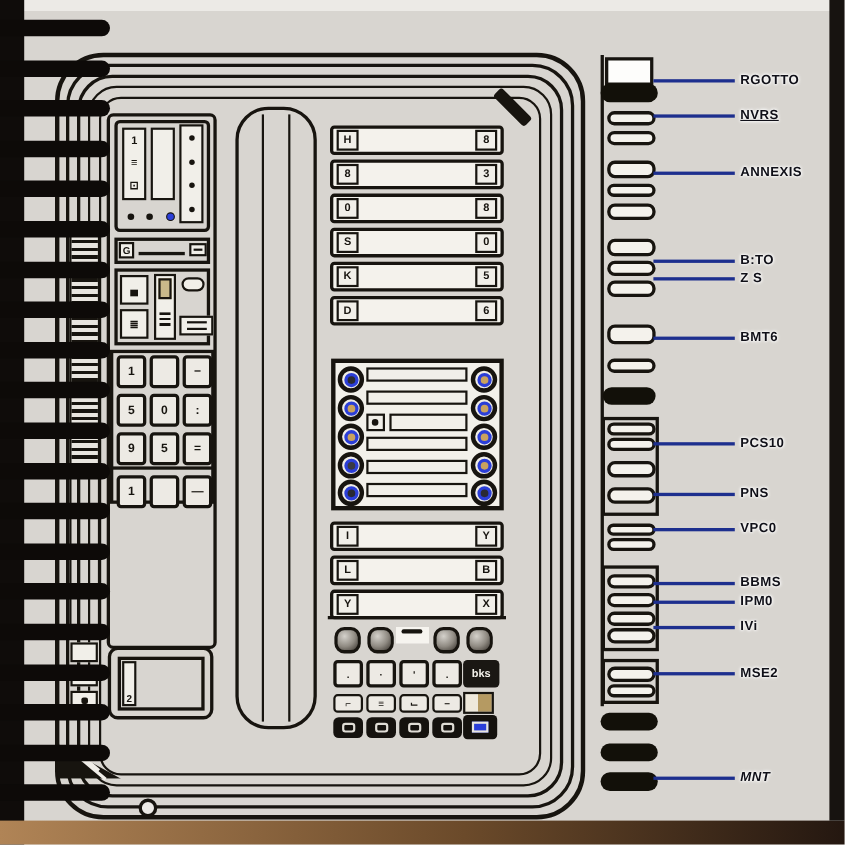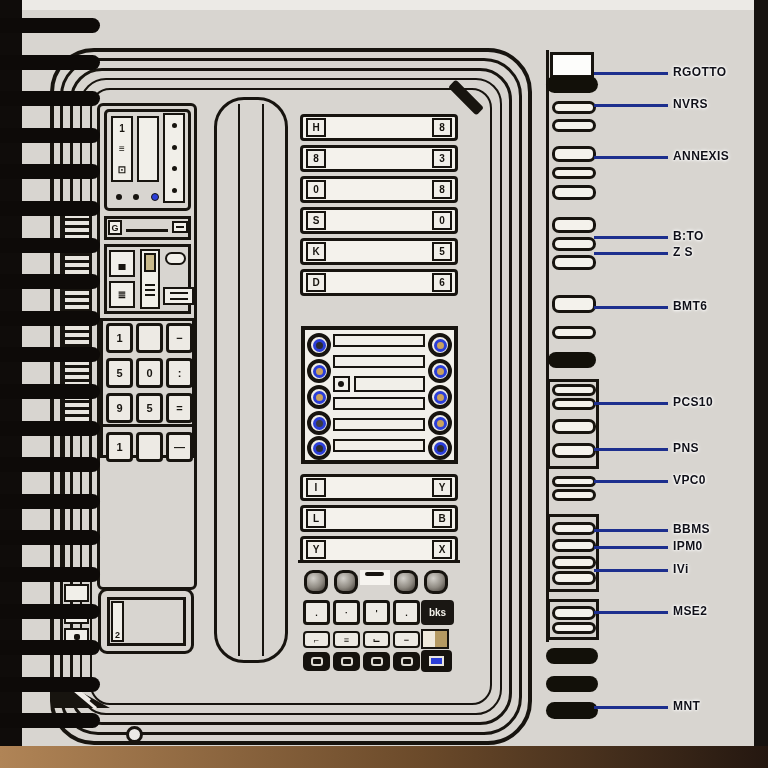--- a/index.html
+++ b/index.html
@@ -250,21 +250,21 @@
       <div class="oline" style="left: 547px; top: 514px; width: 52px; height: 78px; border-width: 3px;"></div>
       <div class="oline" style="left: 547px; top: 599px; width: 52px; height: 41px; border-width: 3px;"></div>
       <div class="pill" style="left: 546px; top: 648px; width: 52px; height: 16px;"></div>
       <div class="pill" style="left: 546px; top: 676px; width: 52px; height: 16px;"></div>
       <div class="pill" style="left: 546px; top: 702px; width: 52px; height: 17px;"></div>
     </div>
   <div id="labels">
       <div class="cline" style="left: 594px; top: 72px; width: 74px;"></div>
       <div class="clabel" style="left: 673px; top: 65px;">RGOTTO</div>
       <div class="cline" style="left: 594px; top: 104px; width: 74px;"></div>
-      <div class="clabel" style="left: 673px; top: 97px;">NVRS</div>
+      <div class="clabel" style="left: 673px; top: 97px; text-decoration: underline;">NVRS</div>
       <div class="cline" style="left: 594px; top: 156px; width: 74px;"></div>
       <div class="clabel" style="left: 673px; top: 149px;">ANNEXIS</div>
       <div class="cline" style="left: 594px; top: 236px; width: 74px;"></div>
       <div class="clabel" style="left: 673px; top: 229px;">B:TO</div>
       <div class="cline" style="left: 594px; top: 252px; width: 74px;"></div>
       <div class="clabel" style="left: 673px; top: 245px;">Z S</div>
       <div class="cline" style="left: 594px; top: 306px; width: 74px;"></div>
       <div class="clabel" style="left: 673px; top: 299px;">BMT6</div>
       <div class="cline" style="left: 594px; top: 402px; width: 74px;"></div>
       <div class="clabel" style="left: 673px; top: 395px;">PCS10</div>
@@ -274,21 +274,21 @@
       <div class="clabel" style="left: 673px; top: 473px;">VPC0</div>
       <div class="cline" style="left: 594px; top: 529px; width: 74px;"></div>
       <div class="clabel" style="left: 673px; top: 522px;">BBMS</div>
       <div class="cline" style="left: 594px; top: 546px; width: 74px;"></div>
       <div class="clabel" style="left: 673px; top: 539px;">IPM0</div>
       <div class="cline" style="left: 594px; top: 569px; width: 74px;"></div>
       <div class="clabel" style="left: 673px; top: 562px;">IVi</div>
       <div class="cline" style="left: 594px; top: 611px; width: 74px;"></div>
       <div class="clabel" style="left: 673px; top: 604px;">MSE2</div>
       <div class="cline" style="left: 594px; top: 706px; width: 74px;"></div>
-      <div class="clabel" style="left: 673px; top: 699px;">MNT</div>
+      <div class="clabel" style="left: 673px; top: 699px; font-style: italic;">MNT</div>
     </div>
 <div class="abs" style="left: 0px; top: 18px; width: 100px; height: 15px; background: rgb(13, 10, 8); border-radius: 0px 9px 9px 0px;"></div>
     <div class="abs" style="left: 0px; top: 54.6px; width: 100px; height: 15px; background: rgb(13, 10, 8); border-radius: 0px 9px 9px 0px;"></div>
     <div class="abs" style="left: 0px; top: 91.2px; width: 100px; height: 15px; background: rgb(13, 10, 8); border-radius: 0px 9px 9px 0px;"></div>
     <div class="abs" style="left: 0px; top: 127.8px; width: 100px; height: 15px; background: rgb(13, 10, 8); border-radius: 0px 9px 9px 0px;"></div>
     <div class="abs" style="left: 0px; top: 164.4px; width: 100px; height: 15px; background: rgb(13, 10, 8); border-radius: 0px 9px 9px 0px;"></div>
     <div class="abs" style="left: 0px; top: 201px; width: 100px; height: 15px; background: rgb(13, 10, 8); border-radius: 0px 9px 9px 0px;"></div>
     <div class="abs" style="left: 0px; top: 237.6px; width: 100px; height: 15px; background: rgb(13, 10, 8); border-radius: 0px 9px 9px 0px;"></div>
     <div class="abs" style="left: 0px; top: 274.2px; width: 100px; height: 15px; background: rgb(13, 10, 8); border-radius: 0px 9px 9px 0px;"></div>
     <div class="abs" style="left: 0px; top: 310.8px; width: 100px; height: 15px; background: rgb(13, 10, 8); border-radius: 0px 9px 9px 0px;"></div>

